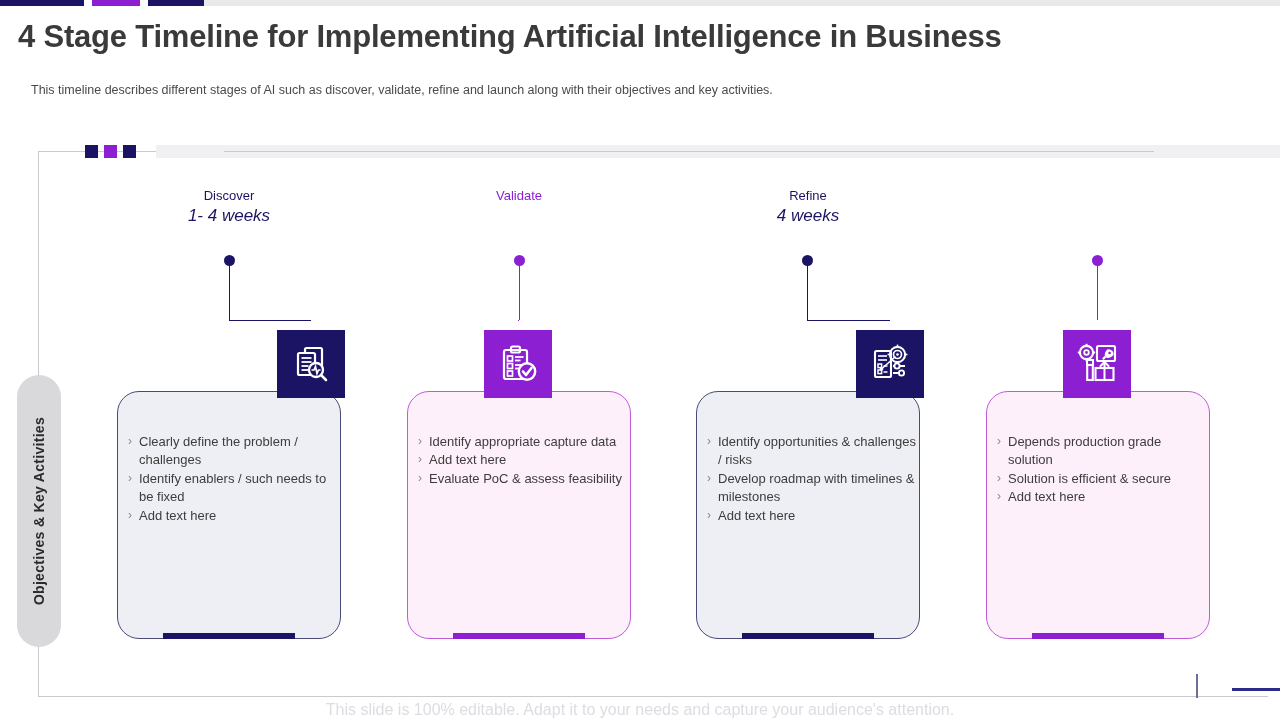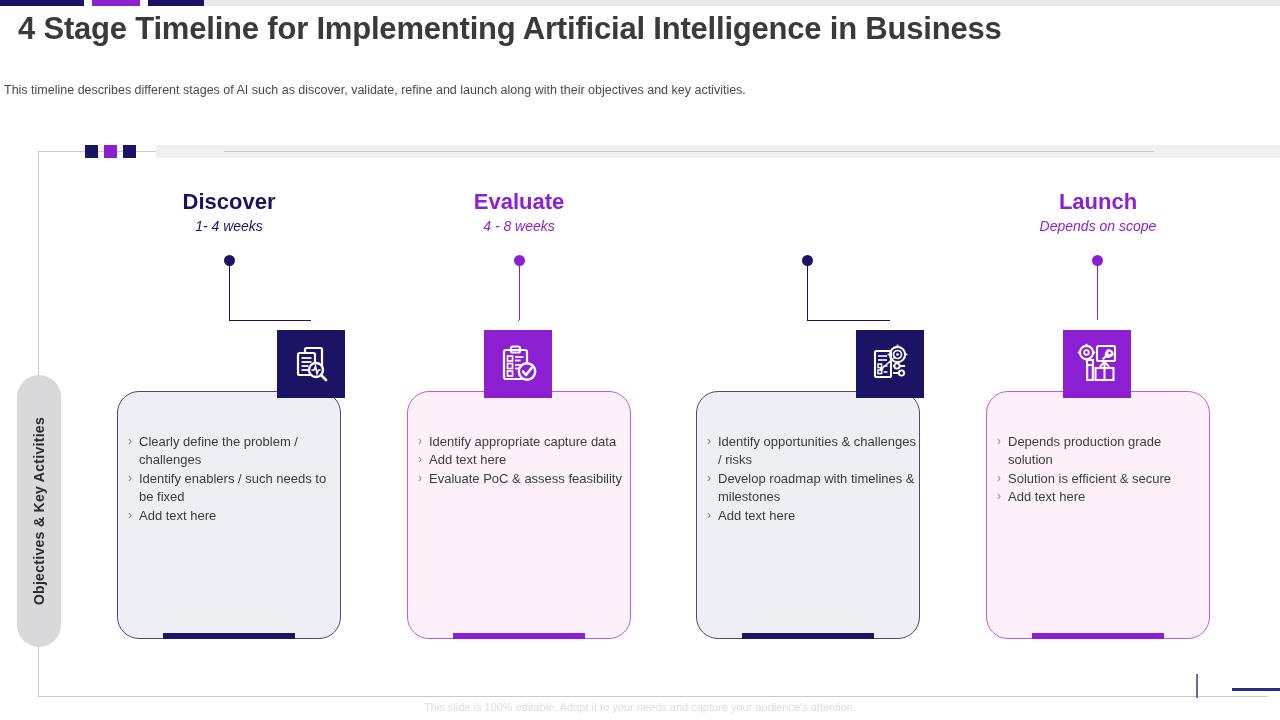--- a/index.html
+++ b/index.html
@@ -10,26 +10,26 @@
   .topbar{position:absolute;top:0;left:0;width:1280px;height:6px;display:flex;}
   .topbar .seg{height:6px;}
   .seg.navy1{width:84px;background:#1b1464;}
   .seg.gap1{width:8px;background:#ffffff;}
   .seg.purple{width:48px;background:#8c1fd1;}
   .seg.gap2{width:8px;background:#ffffff;}
   .seg.navy2{width:56px;background:#1b1464;}
   .seg.rest{flex:1;background:#e9e9ec;}
 
   .title{
-    position:absolute;left:18px;top:11px;width:1240px;
+    position:absolute;left:18px;top:19px;width:1240px;
     font-size:31px;font-weight:bold;color:#3a3a3a;letter-spacing:-0.2px;
     white-space:nowrap;
   }
   .subtitle{
-    position:absolute;left:4px;top:83px;width:1200px;
+    position:absolute;left:31px;top:83px;width:1200px;
     font-size:12.5px;color:#4a4a4a;
   }
 
   
   .frame{
     position:absolute;left:38px;top:151px;width:1230px;height:546px;
     border-left:1px solid #c9c9cf;border-bottom:1px solid #c9c9cf;
     box-sizing:border-box;
   }
   .frame-top-line{
@@ -66,22 +66,22 @@
   }
 
   
   .stage{position:absolute;top:151px;width:290px;height:520px;}
   .stage.s0{left:84px;}
   .stage.s1{left:374px;}
   .stage.s2{left:663px;}
   .stage.s3{left:953px;}
 
   .stage-head{position:absolute;top:37px;left:0;width:290px;text-align:center;}
-  .stage-name{font-size:22px;font-weight:bold;line-height:1.25;}
-  .stage-dur{font-size:14px;font-style:italic;line-height:1.3;margin-top:1px;}
+  .stage-name{font-size:13px;font-weight:normal;line-height:1.25;}
+  .stage-dur{font-size:17px;font-style:italic;line-height:1.3;margin-top:1px;}
 
   .dot{position:absolute;width:11px;height:11px;border-radius:50%;top:104px;}
   .vline{position:absolute;width:1px;top:110px;}
   .hline{position:absolute;height:1px;}
 
   .iconbox{
     position:absolute;width:68px;height:68px;top:179px;
     display:flex;align-items:center;justify-content:center;
   }
   .iconbox svg{display:block;}
@@ -96,21 +96,21 @@
     font-size:13px;color:#3d3d3d;line-height:1.42;
   }
   .bullets .row{display:flex;gap:7px;margin-bottom:0px;}
   .bullets .chev{color:#8a8a8a;font-size:12px;line-height:1.42;flex:none;}
   .bullets .txt{flex:1;}
 
   .cardbar{position:absolute;height:6px;bottom:0px;left:46px;width:132px;}
 
   .footer{
     position:absolute;left:0;top:701px;width:1280px;text-align:center;
-    font-size:11px;color:#dcdce2;
+    font-size:16px;color:#dcdce2;
   }
 </style>
 </head>
 <body>
 
 <div class="topbar">
   <span class="seg navy1"></span>
   <span class="seg gap1"></span>
   <span class="seg purple"></span>
   <span class="seg gap2"></span>
@@ -182,22 +182,21 @@
           <span class="txt">Add text here</span>
         </div>
     </div>
 
     <div class="card" style="background:transparent;border:0;pointer-events:none">
       <div class="cardbar" style="background:#1b1464"></div>
     </div>
   </div>
     <div class="stage s1">
     <div class="stage-head">
-      <div class="stage-name" style="color:#8c1fd1">Evaluate</div>
-      <div class="stage-dur" style="color:#8c1fd1">4 - 8 weeks</div>
+      <div class="stage-name" style="color:#8c1fd1">Validate</div>
     </div>
 
     <div class="dot" style="left:140px;background:#8c1fd1"></div>
     <div class="vline" style="left:145px;height:59px;background:#8c1fd1"></div>
     <div class="hline" style="left:144px;width:1px;top:169px;background:#8c1fd1"></div>
 
     <div class="card" style="background:#fdf0fb;border:1px solid #c05bd8"></div>
 
     <div class="iconbox" style="left:110px;background:#8c1fd1">
       <span>
@@ -231,20 +230,24 @@
           <span class="chev">›</span>
           <span class="txt">Evaluate PoC &amp; assess feasibility</span>
         </div>
     </div>
 
     <div class="card" style="background:transparent;border:0;pointer-events:none">
       <div class="cardbar" style="background:#8c1fd1"></div>
     </div>
   </div>
     <div class="stage s2">
+    <div class="stage-head">
+      <div class="stage-name" style="color:#1b1464">Refine</div>
+      <div class="stage-dur" style="color:#1b1464">4 weeks</div>
+    </div>
 
     <div class="dot" style="left:139px;background:#1b1464"></div>
     <div class="vline" style="left:144px;height:59px;background:#1b1464"></div>
     <div class="hline" style="left:144px;width:83px;top:169px;background:#1b1464"></div>
 
     <div class="card" style="background:#eeeef5;border:1px solid #4a4a78"></div>
 
     <div class="iconbox" style="left:193px;background:#1b1464">
       <span>
           <svg width="44" height="44" viewBox="0 0 44 44">
@@ -286,24 +289,20 @@
           <span class="chev">›</span>
           <span class="txt">Add text here</span>
         </div>
     </div>
 
     <div class="card" style="background:transparent;border:0;pointer-events:none">
       <div class="cardbar" style="background:#1b1464"></div>
     </div>
   </div>
     <div class="stage s3">
-    <div class="stage-head">
-      <div class="stage-name" style="color:#8c1fd1">Launch</div>
-      <div class="stage-dur" style="color:#8c1fd1">Depends on scope</div>
-    </div>
 
     <div class="dot" style="left:139px;background:#8c1fd1"></div>
     <div class="vline" style="left:144px;height:59px;background:#8c1fd1"></div>
     <div class="hline" style="left:144px;width:0px;top:169px;background:#8c1fd1"></div>
 
     <div class="card" style="background:#fdf0fb;border:1px solid #c05bd8"></div>
 
     <div class="iconbox" style="left:110px;background:#8c1fd1">
       <span>
           <svg width="44" height="44" viewBox="0 0 44 44">

